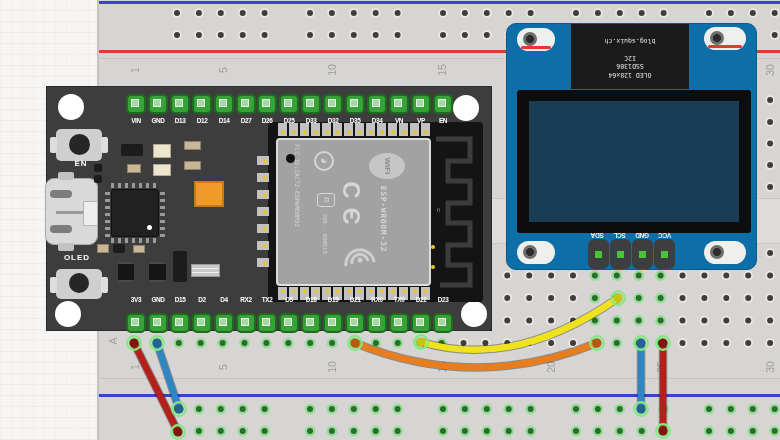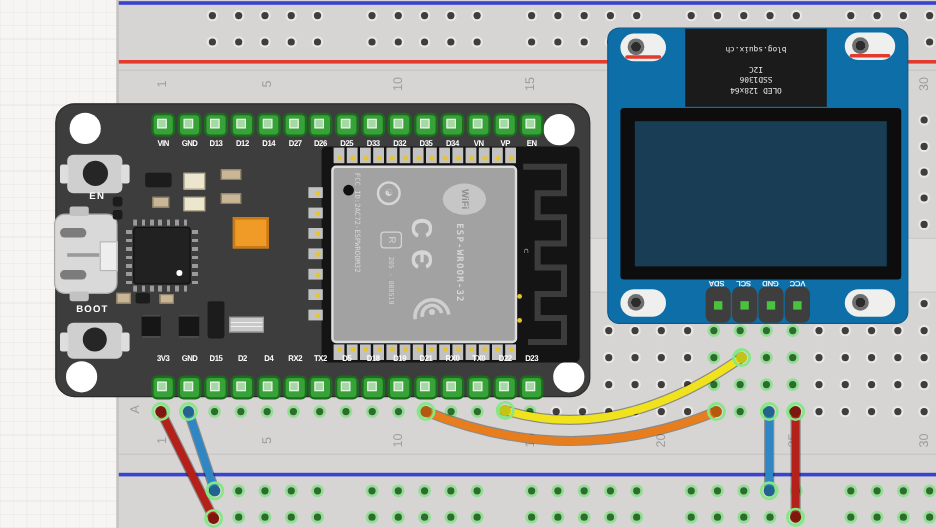--- a/index.html
+++ b/index.html
@@ -13,21 +13,21 @@
   #bboard{position:absolute;left:97px;top:0;width:683px;height:440px;background:#d6d5d3;border-left:2px solid #c4c3c1;}
   .hline{position:absolute;left:0;right:0;}
   .blue-line{height:3px;background:#3a43cf;}
   .red-line{height:3px;background:#e23b2e;}
   .groove{height:1px;background:#c6c5c3;}
   .gapband{position:absolute;left:0;right:0;top:198px;height:44px;background:#dddcda;border-top:1px solid #c8c7c5;border-bottom:1px solid #c8c7c5;}
   svg.layer{position:absolute;left:0;top:0;width:780px;height:440px;}
   #holes{z-index:2;} #labels{z-index:3;} #wires{z-index:50;pointer-events:none;}
   .bb-label{position:absolute;width:22px;text-align:center;color:#9e9d9b;font-size:10.5px;transform:rotate(-90deg);z-index:3;}
   
-  #esp32{position:absolute;left:46px;top:86px;width:446px;height:245px;background:#3d3d3d;border:1px solid #2a2a2a;border-radius:16px;z-index:10;box-sizing:border-box;}
+  #esp32{position:absolute;left:46px;top:86px;width:446px;height:245px;background:#3d3d3d;border:1px solid #2a2a2a;border-radius:0;z-index:10;box-sizing:border-box;}
   .mhole{position:absolute;width:26px;height:26px;border-radius:50%;background:#fff;}
   .epin{position:absolute;width:20px;height:20px;border-radius:5px;background:#37a237;border:2px solid #1d6b1f;box-sizing:border-box;}
   .epin::after{content:"";position:absolute;left:3px;top:3px;width:8px;height:8px;background:#a6d8a6;border:1px solid #e6f4e6;box-sizing:border-box;}
   .epin-label{position:absolute;width:26px;text-align:center;color:#ffffff;font-weight:bold;font-size:7px;letter-spacing:-0.4px;transform:scaleX(0.92);}
   .btn-base{position:absolute;width:46px;height:32px;background:#cfcfcf;border-radius:5px;}
   .btn-tab{position:absolute;width:7px;height:16px;top:8px;background:#dedede;border-radius:2px;}
   .btn-cap{position:absolute;left:13px;top:5px;width:21px;height:21px;border-radius:50%;background:#262626;}
   .btn-label{position:absolute;color:#fff;font-weight:bold;font-size:8px;letter-spacing:1px;text-align:center;}
   .usb{position:absolute;width:53px;height:67px;background:#d9d9d9;border:1px solid #aaa;border-radius:9px;box-sizing:border-box;}
   .usb .slot{position:absolute;width:22px;height:8px;background:#7c7c7c;border-radius:4px;}
@@ -793,21 +793,21 @@
     <div class="mhole" style="left:8px;top:214px"></div>
     <div class="mhole" style="left:414px;top:214px"></div>
 
     <div class="btn-base" style="left:9px;top:42px">
       <div class="btn-tab" style="left:-6px"></div>
       <div class="btn-tab" style="right:-6px"></div>
       <div class="btn-cap"></div>
     </div>
     <div class="btn-label" style="left:14px;top:72px;width:40px">EN</div>
 
-    <div class="btn-label" style="left:8px;top:166px;width:44px">BOOT</div>
+    <div class="btn-label" style="left:8px;top:166px;width:44px">OLED</div>
     <div class="btn-base" style="left:9px;top:182px;height:30px">
       <div class="btn-tab" style="left:-6px"></div>
       <div class="btn-tab" style="right:-6px"></div>
       <div class="btn-cap" style="top:4px;width:20px;height:20px"></div>
     </div>
 
     <div class="usb" style="left:-2px;top:91px">
       <div class="tab" style="left:12px;top:-7px"></div>
       <div class="tab" style="left:12px;bottom:-7px"></div>
       <div class="slot" style="left:4px;top:11px"></div>

